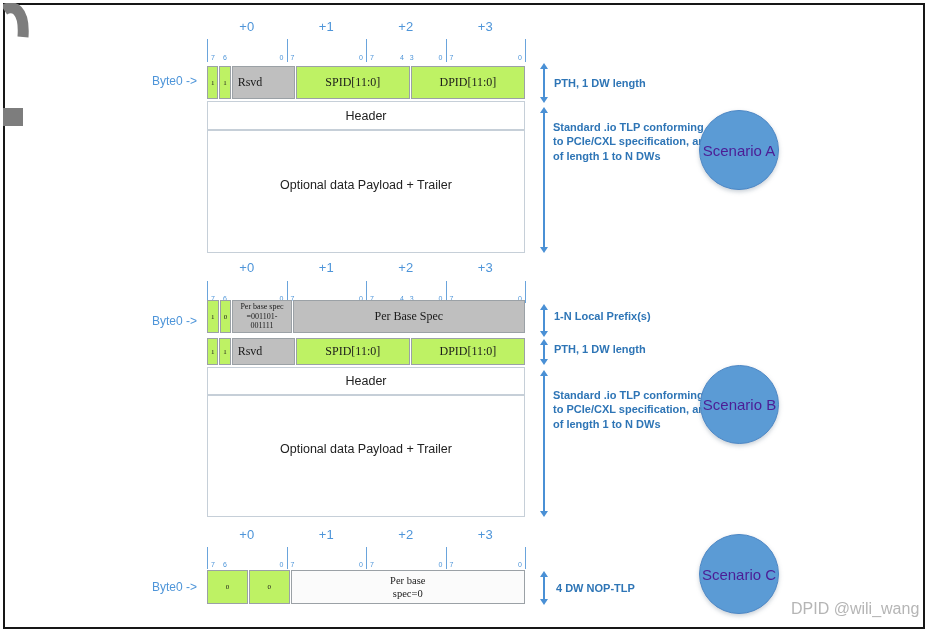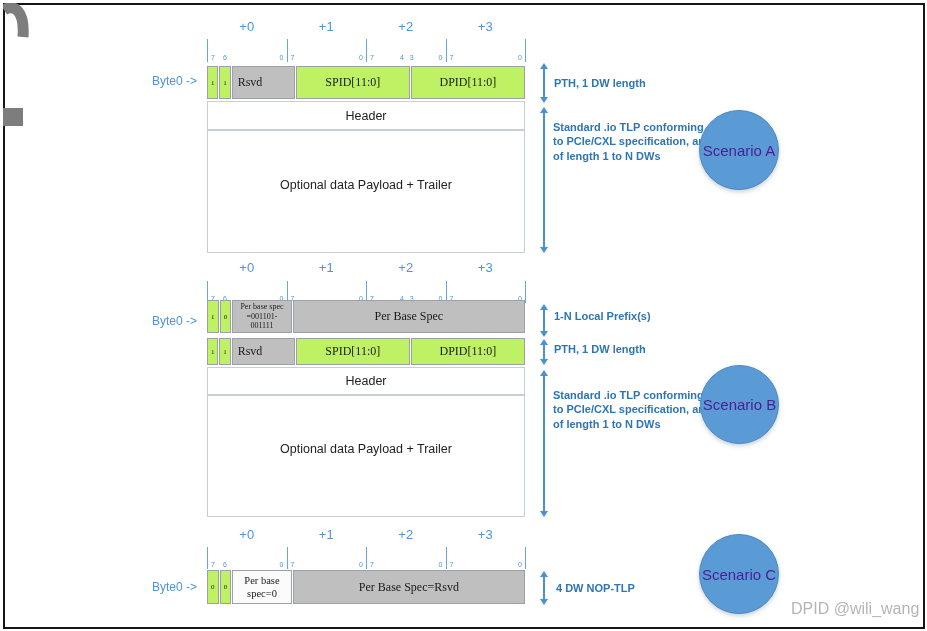--- a/index.html
+++ b/index.html
@@ -230,21 +230,20 @@
     </div>
   </div>
 
   <div class="byte0" style="top:580px">Byte0 -&gt;</div>
 
   <div class="bitrow" style="top:570px;height:34px">
     <div class="cell cyan f1">0</div>
     <div class="cell cyan f1">0</div>
     <div class="cell near-white f6 small2">Per base
 spec=0</div>
-    <div class="cell gray f24">Per Base Spec=Rsvd</div>
   </div>
 
   <div class="varrow" style="left:539px;top:571px;height:34px">
       <i class="vl"></i>
     </div>
   <div class="ann" style="left:556px;top:581px">4 DW NOP-TLP</div>
 
   <div class="scenario" style="left:699px;top:534px">Scenario C</div>
 </div>
 

